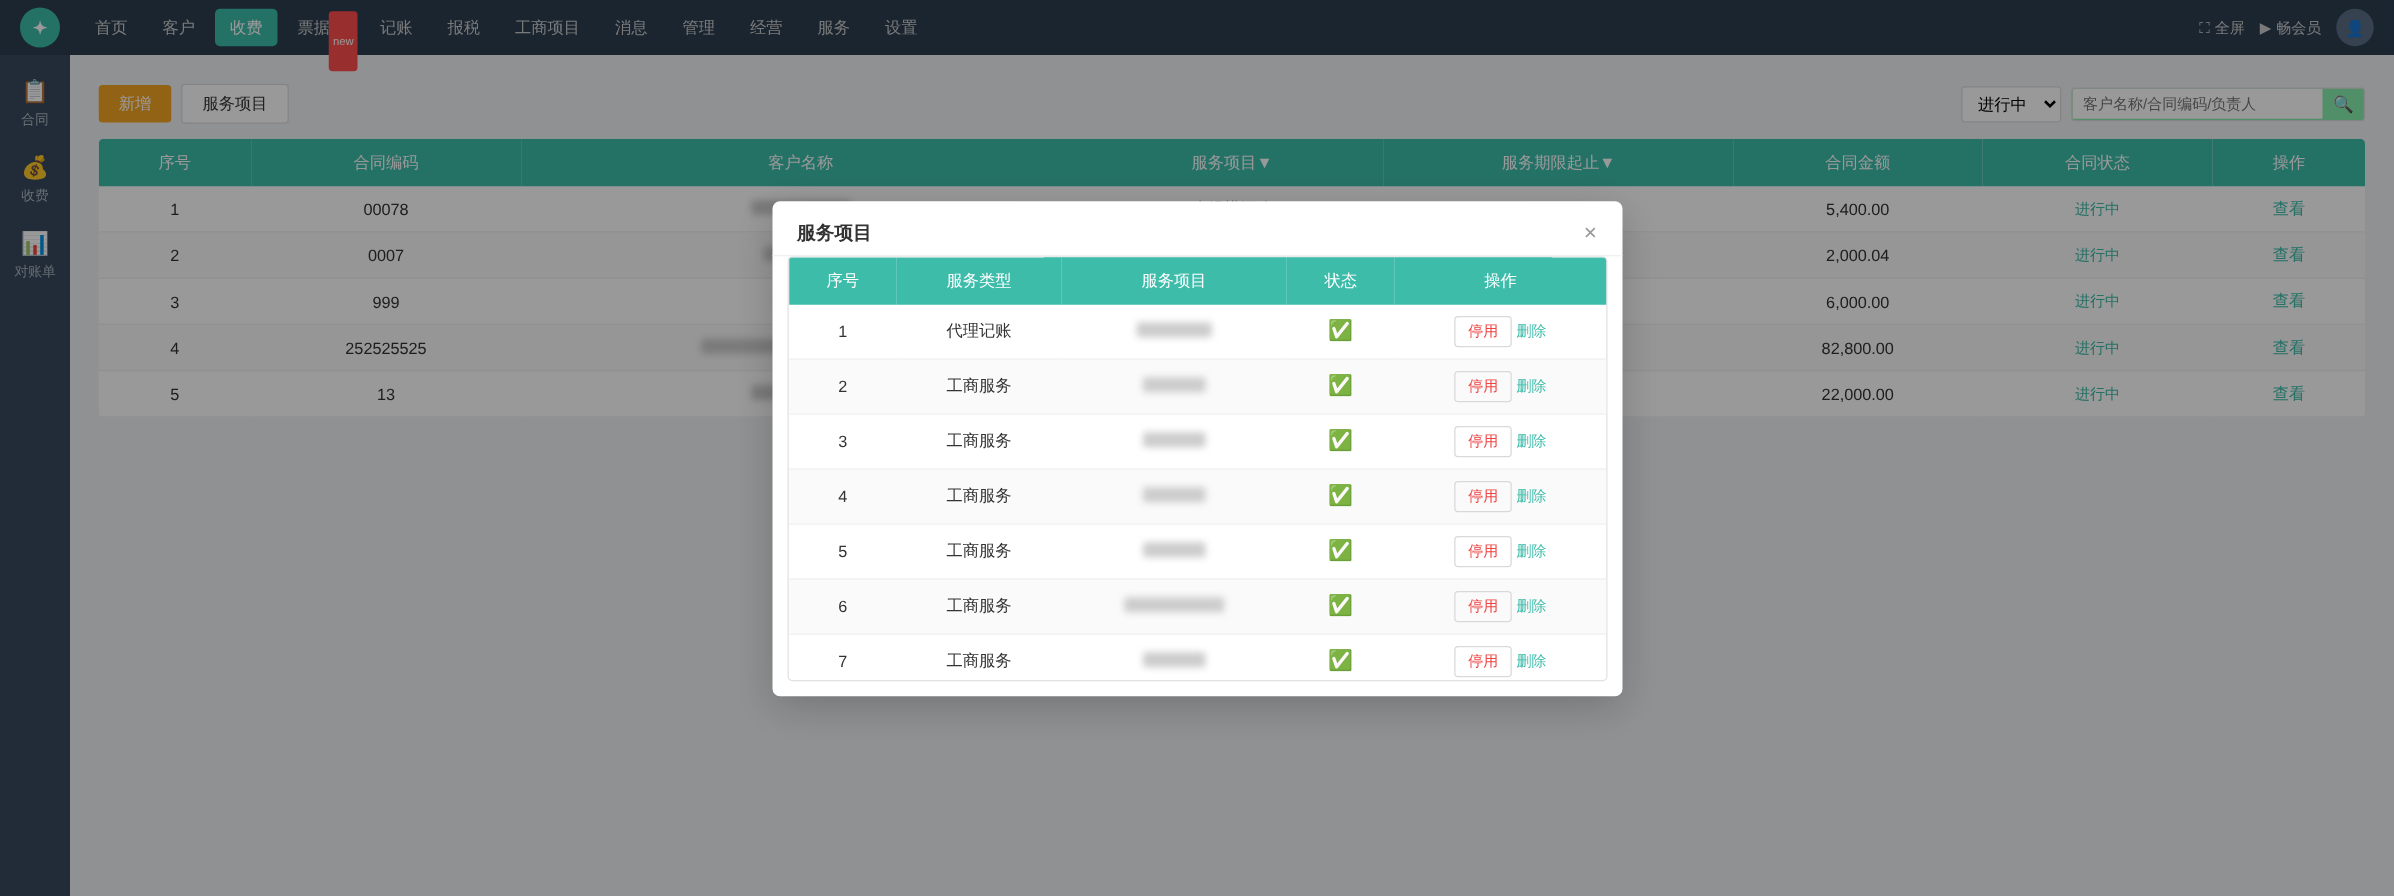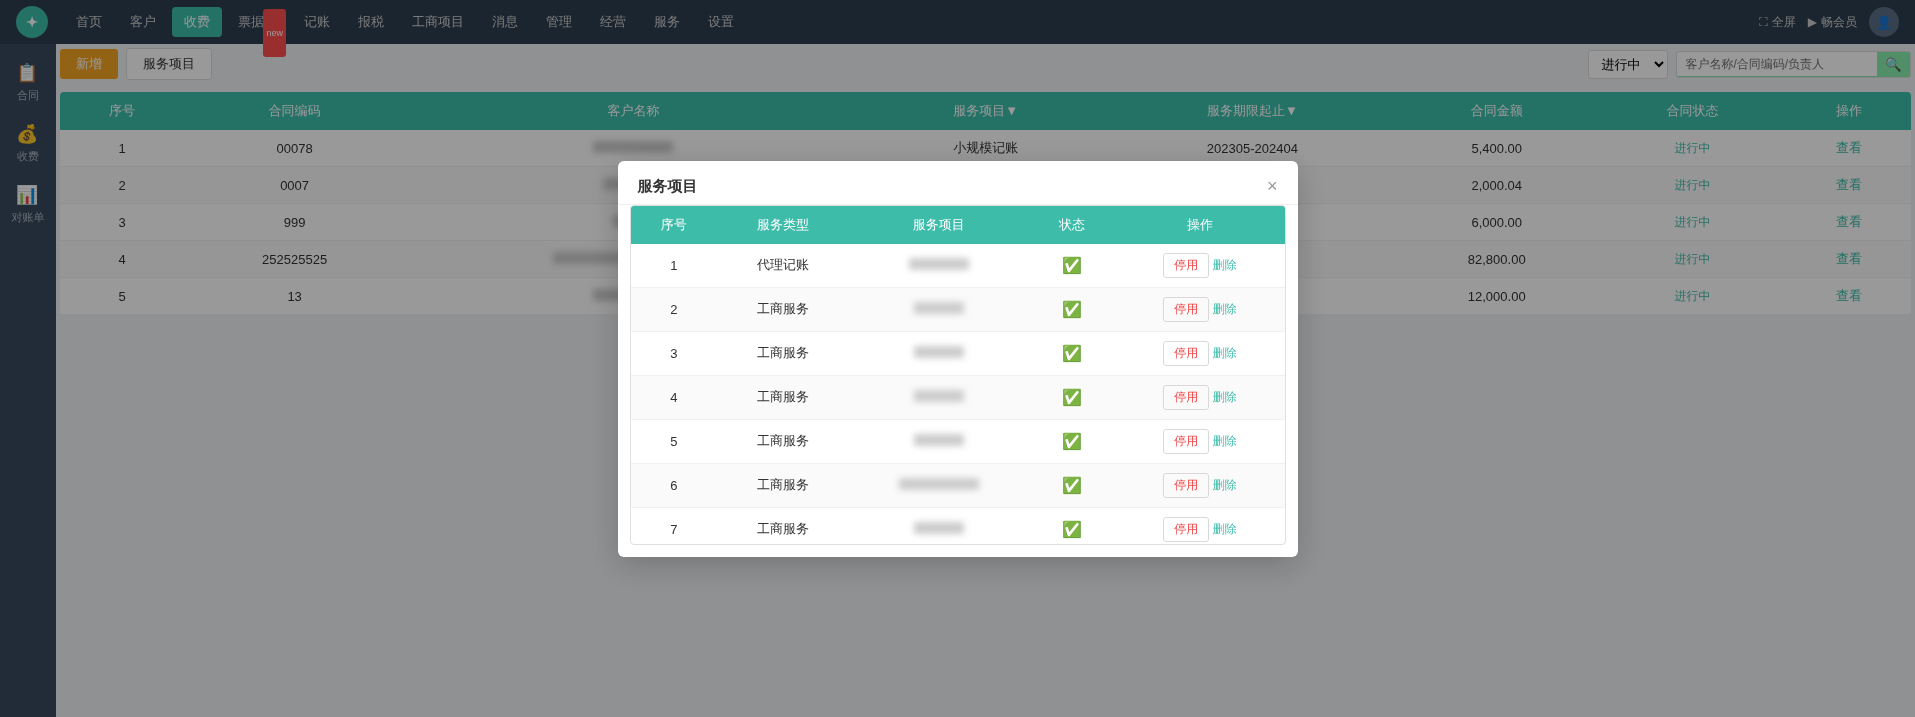--- a/index.html
+++ b/index.html
@@ -74,21 +74,21 @@
     .sidebar-item {
       width: 100%; display: flex; flex-direction: column; align-items: center;
       padding: 10px 0; cursor: pointer; color: #aab4be; font-size: 11px; gap: 4px;
     }
     .sidebar-item .icon { font-size: 18px; }
 
     
     .main {
       margin-top: 44px;
       margin-left: 56px;
-      padding: 4px;
+      padding: 23px;
       min-height: calc(100vh - 44px);
       background: #f0f2f5;
     }
 
     
     .toolbar {
       display: flex; align-items: center; gap: 8px; margin-bottom: 12px;
     }
     .btn-new {
       background: #f5a623; color: white; border: none; padding: 6px 16px;
@@ -310,21 +310,21 @@
     <td>82,800.00</td>
     <td><span class="status-badge">进行中</span></td>
     <td><a class="action-link">查看</a></td>
   </tr>
           <tr>
     <td>5</td>
     <td>13</td>
     <td><span class="blurred-text" style="width:80px"></span></td>
     <td>小规模记账</td>
     <td>202303-202402</td>
-    <td>12,000.00</td>
+    <td>22,000.00</td>
     <td><span class="status-badge">进行中</span></td>
     <td><a class="action-link">查看</a></td>
   </tr>
         </tbody>
     </table>
   </div>
 </main>
 
 <div class="overlay">
   <div class="modal">

